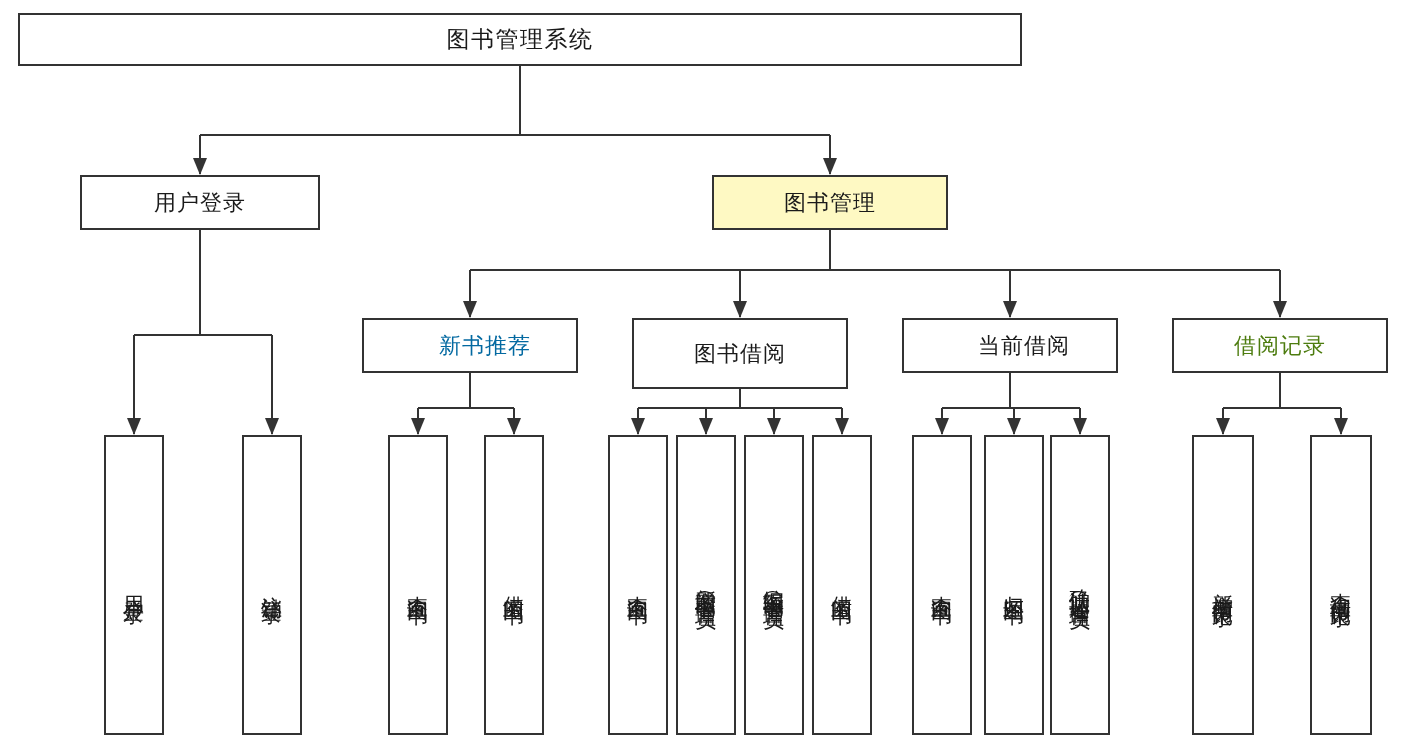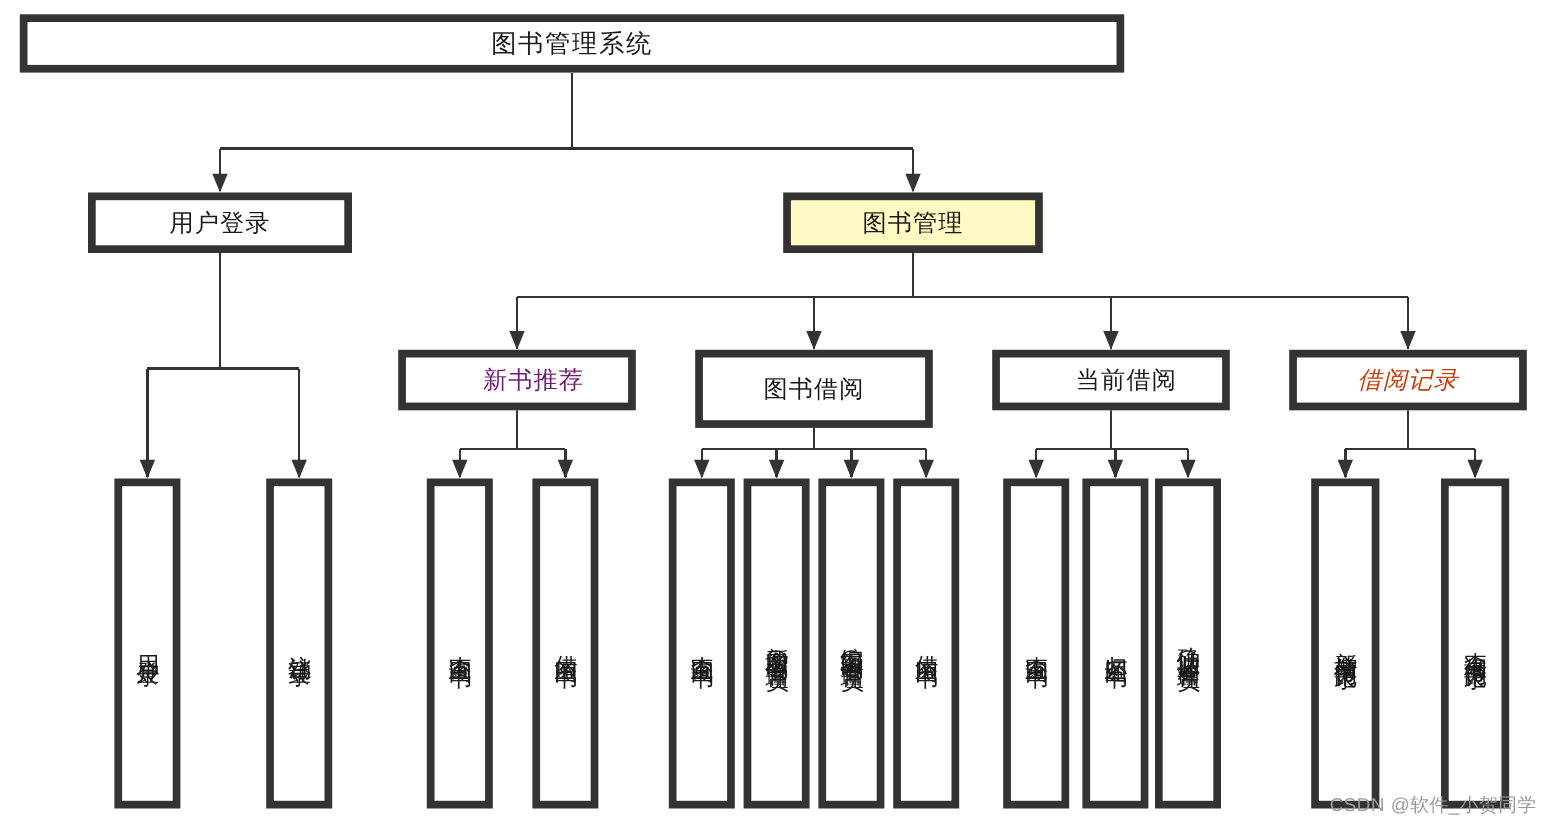--- a/index.html
+++ b/index.html
@@ -24,21 +24,21 @@
     top: 0;
     left: 0;
     width: 1405px;
     height: 747px;
     display: block;
   }
   .node-box {
     position: absolute;
     box-sizing: border-box;
     background: #ffffff;
-    border: 7px solid #b91c1c;
+    border: 2px solid #b91c1c;
     display: flex;
     align-items: center;
     justify-content: center;
     overflow: hidden;
   }
   .node-label {
     color: #1a1a1a;
     font-family: "Liberation Sans", "DejaVu Sans", sans-serif;
     line-height: 1.18;
     text-align: center;
@@ -138,30 +138,30 @@
       <div class="node-box horizontal root" style="left: 18px; top: 13px; width: 1004px; height: 53px; border-color: rgb(51, 51, 51); background: rgb(255, 255, 255);">
         <span class="node-label" style="color: rgb(26, 26, 26);">图书管理系统</span>
       </div>
       <div class="node-box horizontal" style="left: 80px; top: 175px; width: 240px; height: 55px; border-color: rgb(51, 51, 51); background: rgb(255, 255, 255);">
         <span class="node-label" style="color: rgb(26, 26, 26);">用户登录</span>
       </div>
       <div class="node-box horizontal" style="left: 712px; top: 175px; width: 236px; height: 55px; border-color: rgb(51, 51, 51); background: #fef9c3;">
         <span class="node-label" style="color: rgb(26, 26, 26);">图书管理</span>
       </div>
       <div class="node-box horizontal" style="left: 362px; top: 318px; width: 216px; height: 55px; border-color: rgb(51, 51, 51); background: rgb(255, 255, 255);">
-        <span class="node-label" style="color: #701a75; margin-left: 30px;">新书推荐</span>
+        <span class="node-label" style="color: #0369a1; margin-left: 30px;">新书推荐</span>
       </div>
       <div class="node-box horizontal" style="left: 632px; top: 318px; width: 216px; height: 71px; border-color: rgb(51, 51, 51); background: rgb(255, 255, 255);">
         <span class="node-label" style="color: rgb(26, 26, 26);">图书借阅</span>
       </div>
       <div class="node-box horizontal" style="left: 902px; top: 318px; width: 216px; height: 55px; border-color: rgb(51, 51, 51); background: rgb(255, 255, 255);">
         <span class="node-label" style="color: rgb(26, 26, 26); margin-left: 28px;">当前借阅</span>
       </div>
       <div class="node-box horizontal" style="left: 1172px; top: 318px; width: 216px; height: 55px; border-color: rgb(51, 51, 51); background: rgb(255, 255, 255);">
-        <span class="node-label" style="color: #c2410c; font-style: italic;">借阅记录</span>
+        <span class="node-label" style="color: #4d7c0f;">借阅记录</span>
       </div>
       <div class="node-box vertical" style="left: 104px; top: 435px; width: 60px; height: 300px; border-color: rgb(51, 51, 51); background: rgb(255, 255, 255);">
         <span class="node-label" style="color: rgb(26, 26, 26);">用户登录</span>
       </div>
       <div class="node-box vertical" style="left: 242px; top: 435px; width: 60px; height: 300px; border-color: rgb(51, 51, 51); background: rgb(255, 255, 255);">
         <span class="node-label" style="color: rgb(26, 26, 26);">注销登录</span>
       </div>
       <div class="node-box vertical" style="left: 388px; top: 435px; width: 60px; height: 300px; border-color: rgb(51, 51, 51); background: rgb(255, 255, 255);">
         <span class="node-label" style="color: rgb(26, 26, 26);">查询图书</span>
       </div>
@@ -189,14 +189,13 @@
       <div class="node-box vertical" style="left: 1050px; top: 435px; width: 60px; height: 300px; border-color: rgb(51, 51, 51); background: rgb(255, 255, 255);">
         <span class="node-label" style="color: rgb(26, 26, 26);">确认归还（管理员）</span>
       </div>
       <div class="node-box vertical" style="left: 1192px; top: 435px; width: 62px; height: 300px; border-color: rgb(51, 51, 51); background: rgb(255, 255, 255);">
         <span class="node-label" style="color: rgb(26, 26, 26);">新增借阅记录</span>
       </div>
       <div class="node-box vertical" style="left: 1310px; top: 435px; width: 62px; height: 300px; border-color: rgb(51, 51, 51); background: rgb(255, 255, 255);">
         <span class="node-label" style="color: rgb(26, 26, 26);">查询借阅记录</span>
       </div>
     </div>
-  <div id="watermark">CSDN @软件_小贺同学</div>
 </div>
 
 </body></html>

